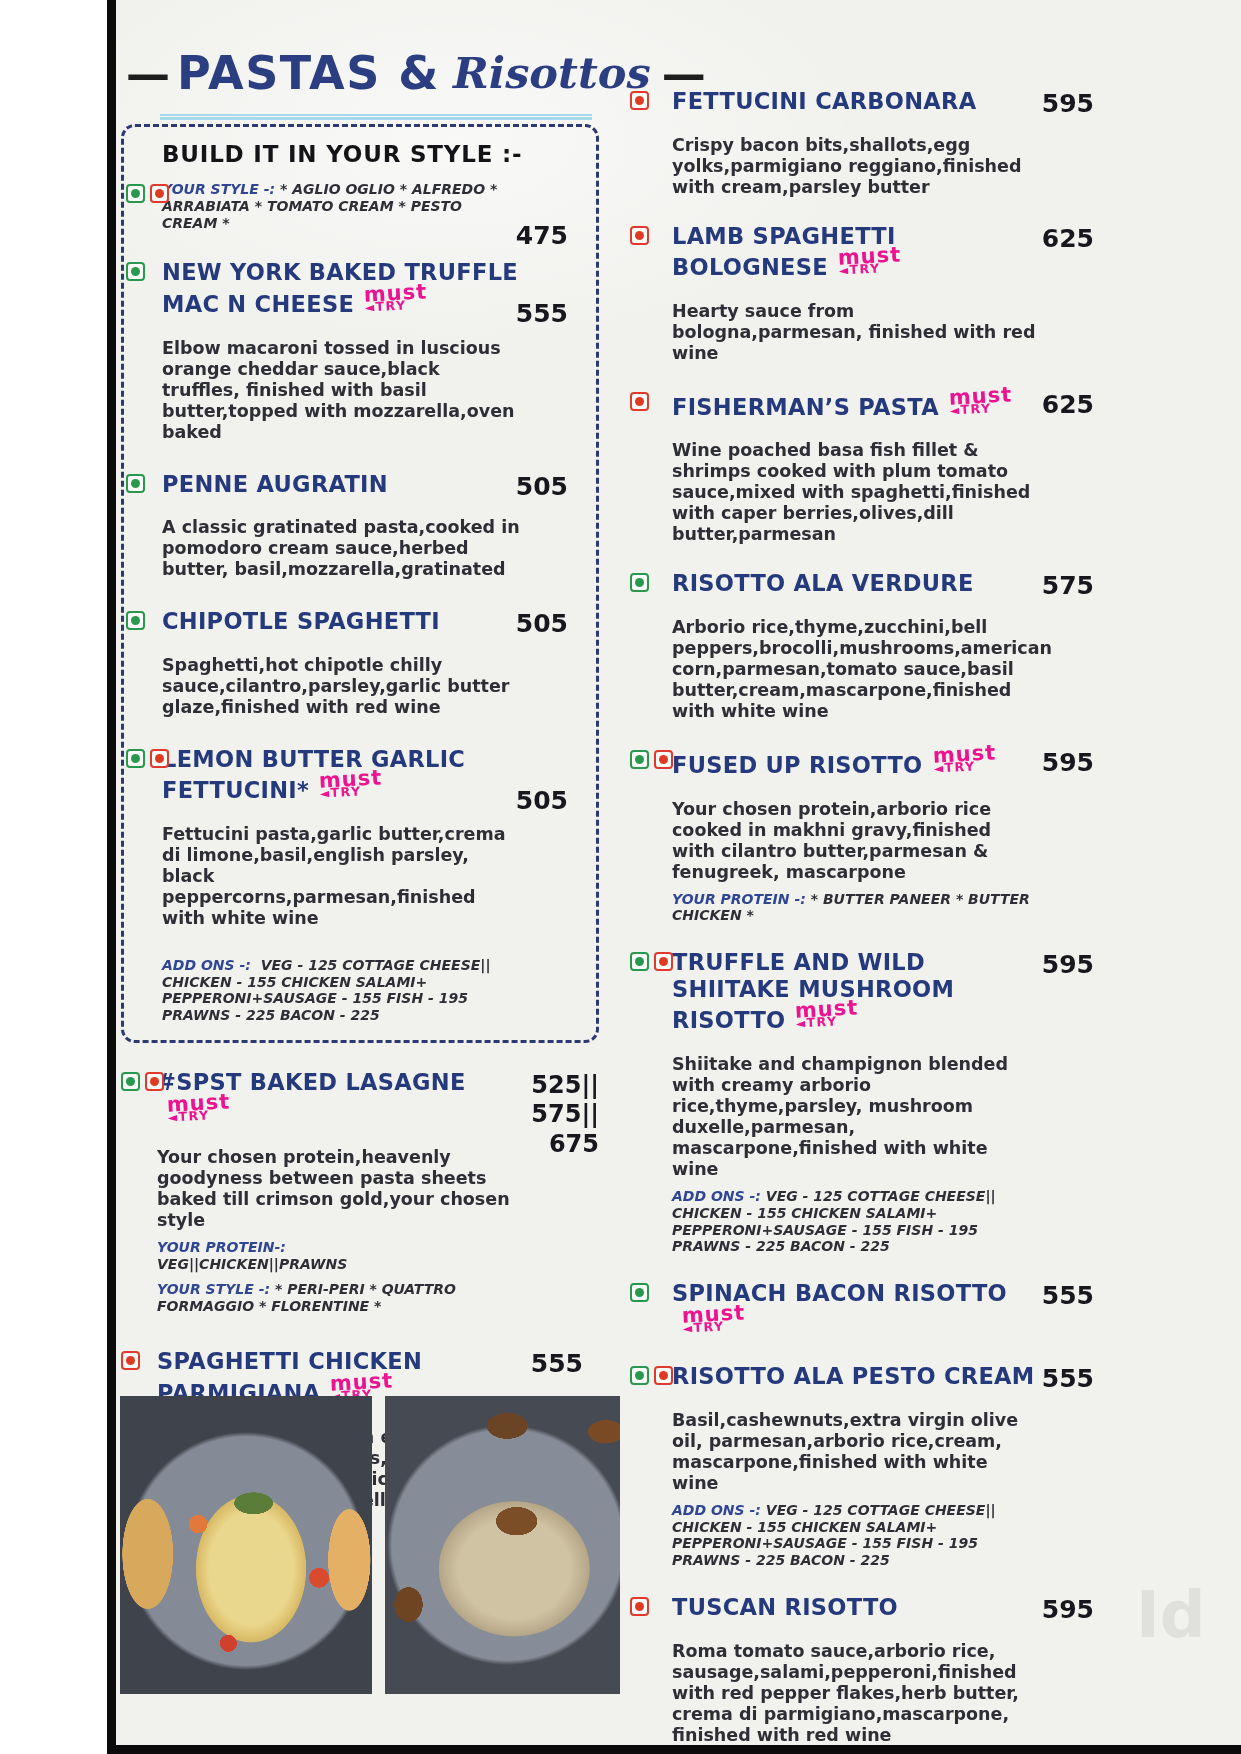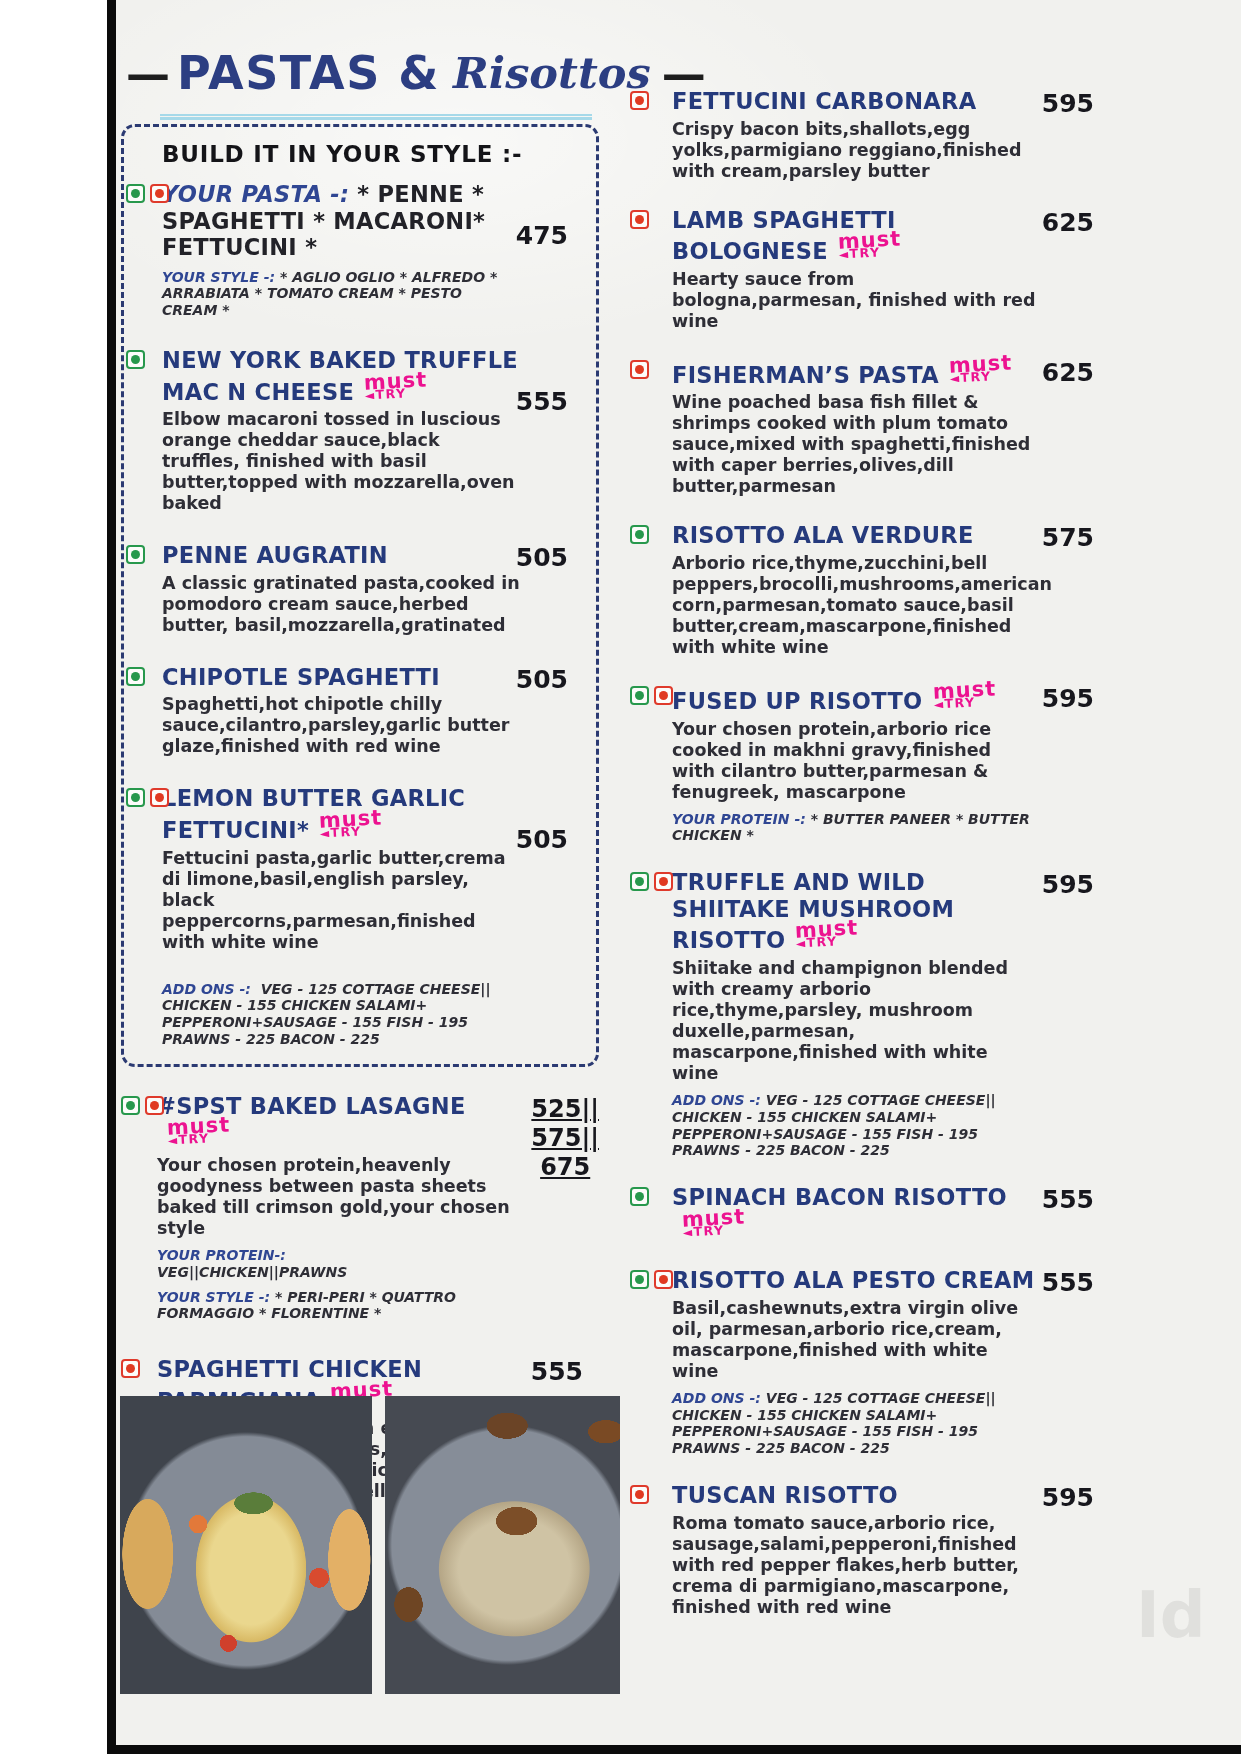--- a/index.html
+++ b/index.html
@@ -34,27 +34,27 @@
   .item{position:relative;padding-left:36px;padding-right:64px;margin-bottom:28px;}
   .col-right .item{padding-left:42px;padding-right:70px;margin-bottom:25px;}
   .icons{position:absolute;left:0;top:3px;display:flex;gap:5px;}
   .ic{width:15px;height:15px;border-radius:4px;border:2.5px solid;display:inline-block;position:relative;background:#fcfcfa;}
   .ic::after{content:"";position:absolute;left:3px;top:3px;width:9px;height:9px;border-radius:50%;}
   .ic.veg{border-color:#27984c;}   .ic.veg::after{background:#27984c;}
   .ic.nonveg{border-color:#df3a2b;}.ic.nonveg::after{background:#e03a22;}
   .name{font-size:22.5px;font-weight:bold;color:#253a7c;line-height:1.18;letter-spacing:.3px;margin:0;}
   .name .lbl-inline{font-style:italic;color:#2f4693;}
   .name .black{color:#222228;}
-  .desc{font-size:17.5px;font-weight:600;color:#2e2e36;line-height:1.2;margin:4px 0 0;}
+  .desc{font-size:17.5px;font-weight:600;color:#2e2e36;line-height:1.2;margin:20px 0 0;}
   .opt{font-size:14px;font-weight:bold;font-style:italic;line-height:1.2;margin:8px 0 0;color:#2e2e36;}
   .opt .lbl{color:#2f4693;}
   .opt .blk{display:block;}
   .price{position:absolute;right:16px;top:1px;font-size:25px;font-weight:600;color:#17171d;}
   .price.low{top:40px;}
-  .price-stack{position:absolute;right:0;top:2px;text-align:center;font-size:24px;font-weight:600;color:#17171d;line-height:1.22;text-decoration:underline;}
+  .price-stack{position:absolute;right:0;top:2px;text-align:right;font-size:24px;font-weight:600;color:#17171d;line-height:1.22;}
   .mt{display:inline-block;margin-left:10px;color:#ec1290;transform:rotate(-3deg);vertical-align:2px;line-height:.72;text-align:left;}
   .mt .l1{display:block;font-size:21px;font-weight:bold;letter-spacing:1px;text-transform:lowercase;}
   .mt .l2{display:block;font-size:12.5px;font-weight:bold;letter-spacing:1.5px;}
   
   .photo{position:absolute;top:1396px;height:298px;}
   .photo1{left:4px;width:252px;
     background:
       radial-gradient(ellipse 32px 18px at 53% 36%, #5a7d3a 0 60%, rgba(0,0,0,0) 61%),
       radial-gradient(circle 13px at 31% 43%, #e2793a 0 70%, rgba(0,0,0,0) 71%),
       radial-gradient(circle 14px at 79% 61%, #d84b2f 0 70%, rgba(0,0,0,0) 71%),
@@ -93,21 +93,20 @@
   <div class="col col-left">
 
     <div class="build-box">
       <h2>BUILD IT IN YOUR STYLE :-</h2>
 
       <div class="item">
         <span class="icons">
             <i class="ic veg"></i>
             <i class="ic nonveg"></i>
           </span>
-        <h3 class="name"><span class="lbl-inline">YOUR PASTA -:</span> <span class="black">* PENNE * SPAGHETTI * MACARONI* FETTUCINI *</span></h3>
         <div class="price low">475</div>
         <p class="opt"><span class="lbl">YOUR STYLE -:</span> <span>* AGLIO OGLIO * ALFREDO * ARRABIATA * TOMATO CREAM * PESTO CREAM *</span></p>
       </div>
 
       <div class="item">
         <span class="icons">
             <i class="ic veg"></i>
           </span>
         <h3 class="name"><span>NEW YORK BAKED TRUFFLE MAC N CHEESE</span><span class="mt"><b class="l1">must</b><b class="l2">◄TRY</b></span></h3>
         <div class="price low">555</div>

